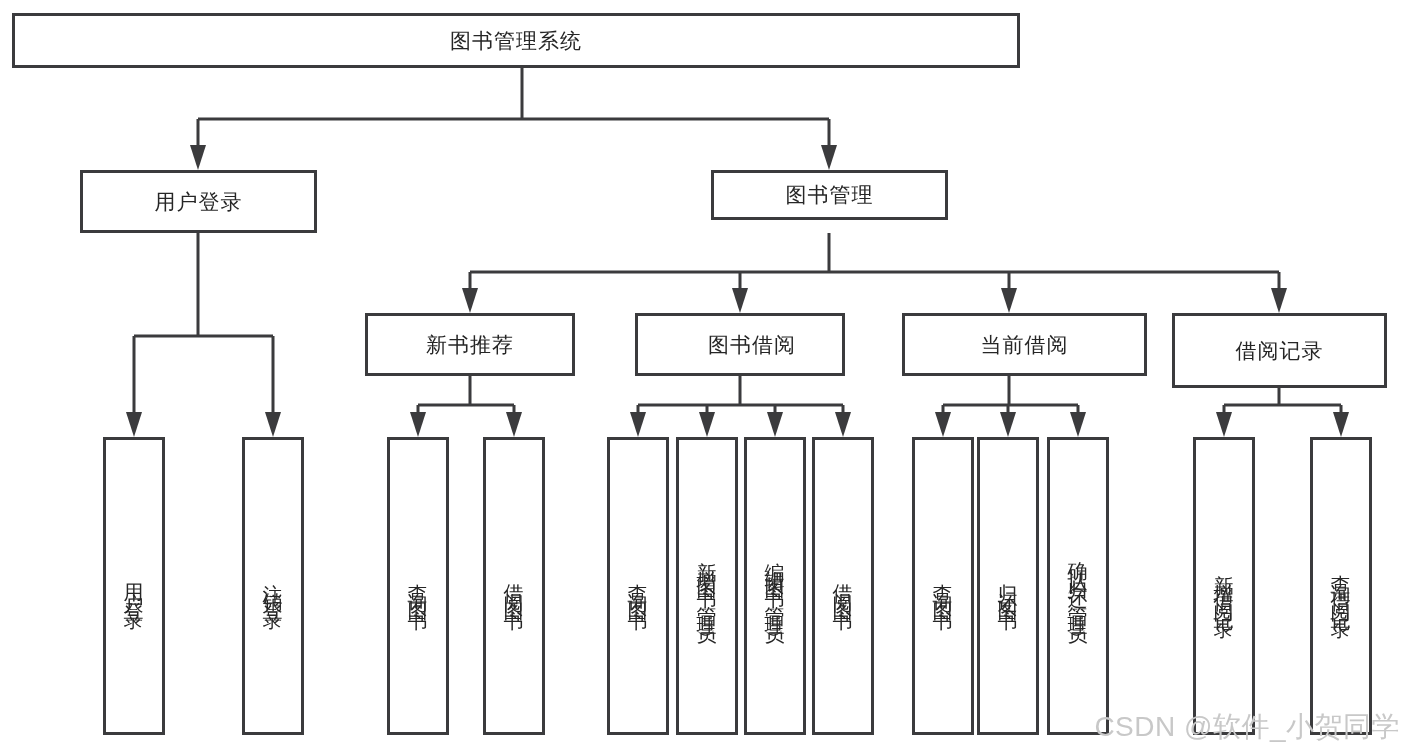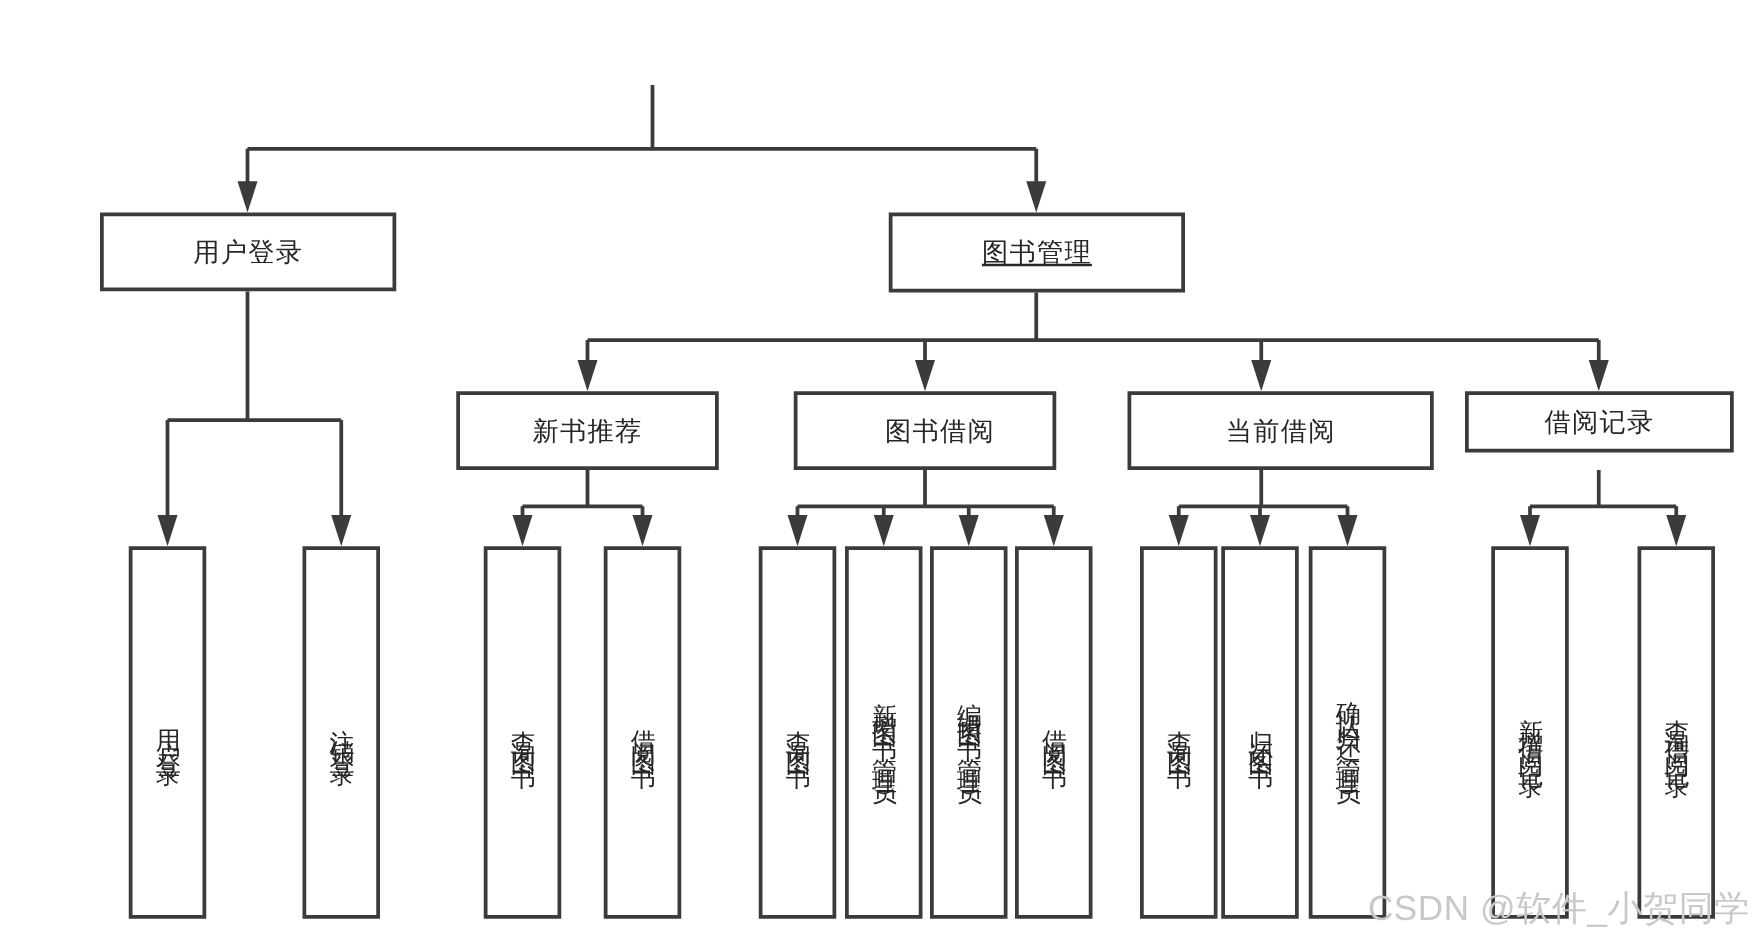--- a/index.html
+++ b/index.html
@@ -93,28 +93,29 @@
     <path d="M1009,376 V405 M943,405 H1078 M943,405 V416 M1008,405 V416 M1078,405 V416"></path>
     <polygon points="935,412 951,412 943,437"></polygon>
     <polygon points="1000,412 1016,412 1008,437"></polygon>
     <polygon points="1070,412 1086,412 1078,437"></polygon>
 
     <path d="M1279,376 V405 M1224,405 H1341 M1224,405 V416 M1341,405 V416"></path>
     <polygon points="1216,412 1232,412 1224,437"></polygon>
     <polygon points="1333,412 1349,412 1341,437"></polygon>
   </svg>
 
+  <div class="hbox" style="left:12px;top:13px;width:1008px;height:55px;">图书管理系统</div>
 
   <div class="hbox" style="left:80px;top:170px;width:237px;height:63px;">用户登录</div>
-  <div class="hbox" style="left:711px;top:170px;width:237px;height:64px;text-decoration:underline;">图书管理</div>
+  <div class="hbox" style="left:711px;top:170px;width:237px;height:50px;">图书管理</div>
 
   <div class="hbox" style="left:365px;top:313px;width:210px;height:63px;">新书推荐</div>
   <div class="hbox" style="left:635px;top:313px;width:210px;height:63px;padding-left:24px;">图书借阅</div>
   <div class="hbox" style="left:902px;top:313px;width:245px;height:63px;">当前借阅</div>
-  <div class="hbox" style="left:1172px;top:313px;width:215px;height:49px;">借阅记录</div>
+  <div class="hbox" style="left:1172px;top:313px;width:215px;height:75px;">借阅记录</div>
 
   <div class="vbox" style="left:103px;top:437px;width:62px;height:298px;">用户登录</div>
   <div class="vbox" style="left:242px;top:437px;width:62px;height:298px;">注销登录</div>
   <div class="vbox" style="left:387px;top:437px;width:62px;height:298px;">查询图书</div>
   <div class="vbox" style="left:483px;top:437px;width:62px;height:298px;">借阅图书</div>
   <div class="vbox" style="left:607px;top:437px;width:62px;height:298px;">查询图书</div>
   <div class="vbox" style="left:676px;top:437px;width:62px;height:298px;">新增图书（管理员）</div>
   <div class="vbox" style="left:744px;top:437px;width:62px;height:298px;">编辑图书（管理员）</div>
   <div class="vbox" style="left:812px;top:437px;width:62px;height:298px;">借阅图书</div>
   <div class="vbox" style="left:912px;top:437px;width:62px;height:298px;">查询图书</div>

